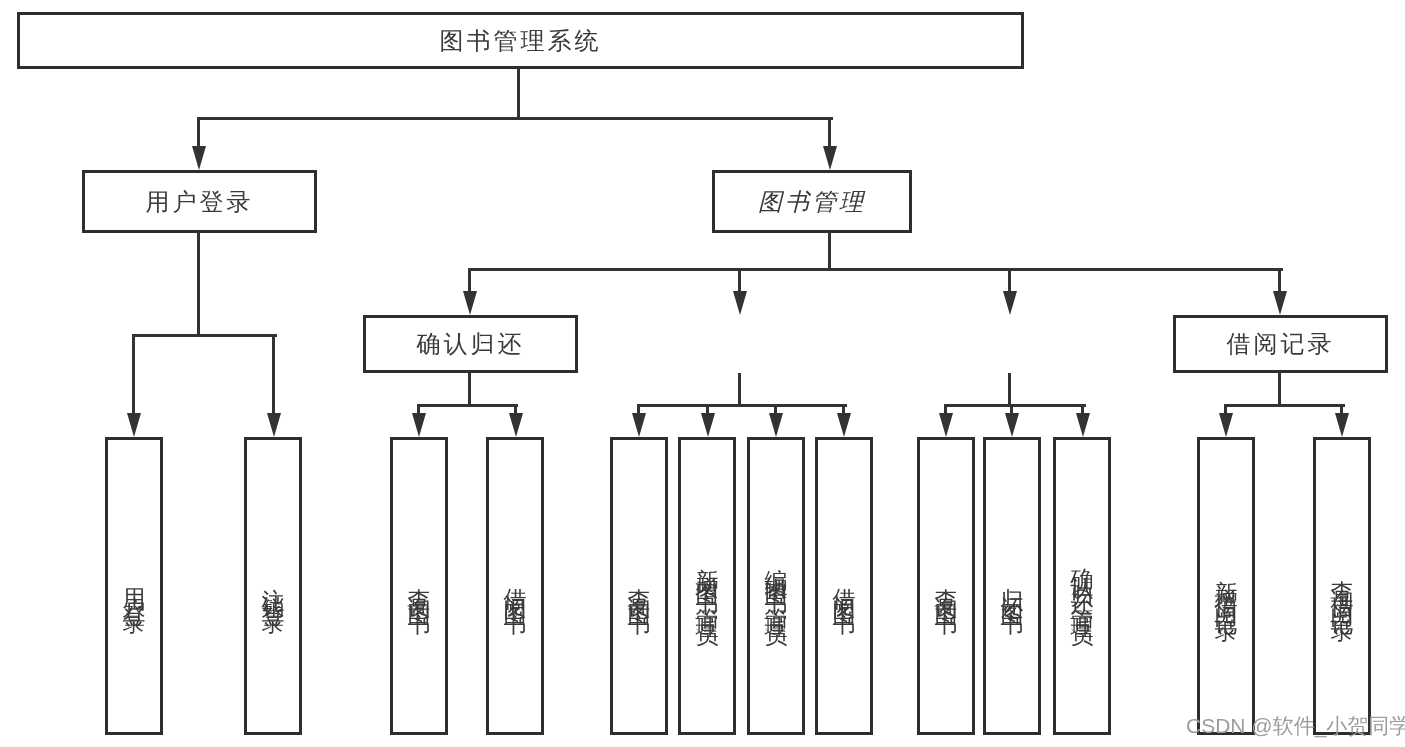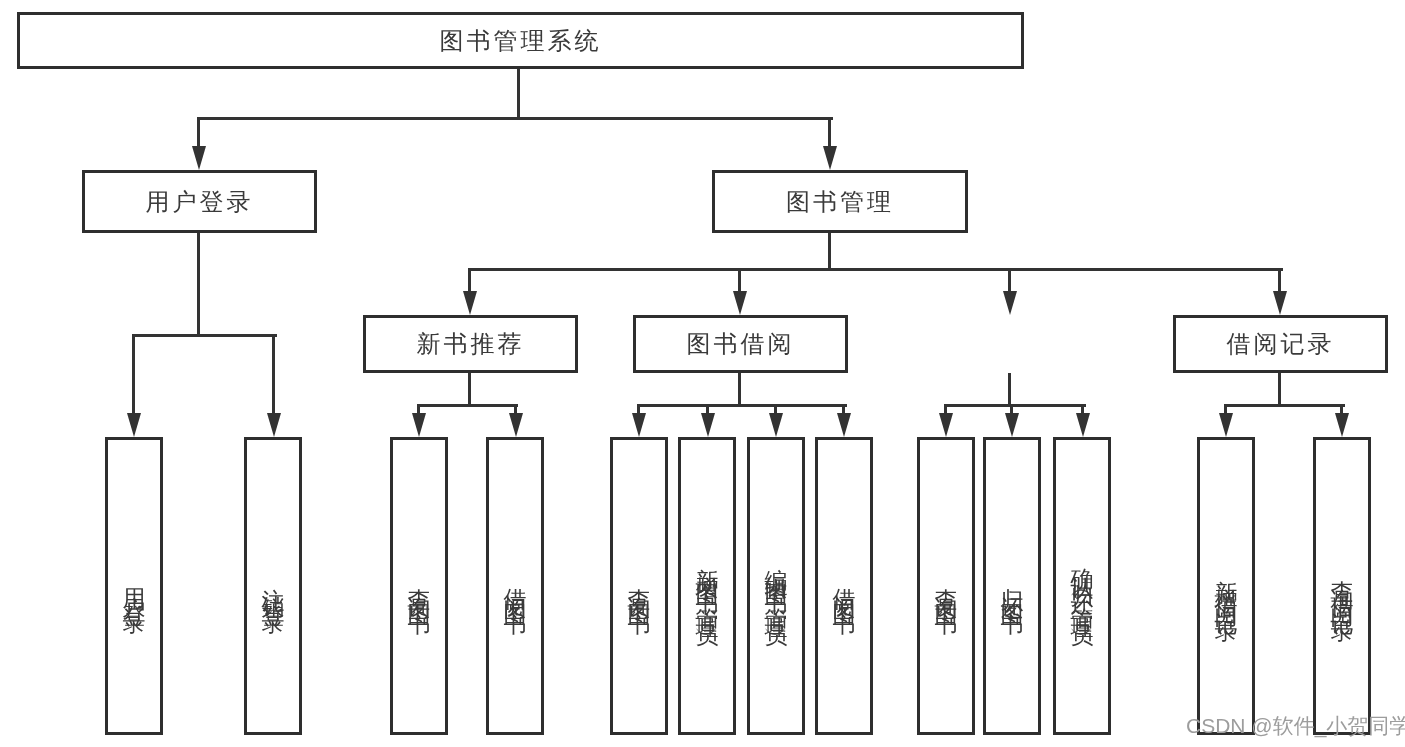--- a/index.html
+++ b/index.html
@@ -66,21 +66,21 @@
   <div class="vline" style="left:517px; top:69px; height:51px;"></div>
   <div class="hline" style="left:197px; top:117px; width:636px;"></div>
   <div class="vline" style="left:197px; top:117px; height:31px;"></div>
   <div class="arrowhead" style="left:192px; top:146px;"></div>
   <div class="vline" style="left:828px; top:117px; height:31px;"></div>
   <div class="arrowhead" style="left:823px; top:146px;"></div>
 
   <div class="box h" style="left:82px; top:170px; width:235px; height:63px;">
     <span>用户登录</span>
   </div>
-  <div class="box h" style="left:712px; top:170px; width:256px; height:63px;">
+  <div class="box h" style="left:712px; top:170px; width:200px; height:63px;font-style:italic;">
     <span>图书管理</span>
   </div>
 
   <div class="vline" style="left:197px; top:233px; height:104px;"></div>
   <div class="hline" style="left:132px; top:334px; width:145px;"></div>
   <div class="vline" style="left:132px; top:334px; height:81px;"></div>
   <div class="arrowhead" style="left:127px; top:413px;"></div>
   <div class="vline" style="left:272px; top:334px; height:81px;"></div>
   <div class="arrowhead" style="left:267px; top:413px;"></div>
 
@@ -89,24 +89,21 @@
   <div class="vline" style="left:468px; top:268px; height:25px;"></div>
   <div class="arrowhead" style="left:463px; top:291px;"></div>
   <div class="vline" style="left:738px; top:268px; height:25px;"></div>
   <div class="arrowhead" style="left:733px; top:291px;"></div>
   <div class="vline" style="left:1008px; top:268px; height:25px;"></div>
   <div class="arrowhead" style="left:1003px; top:291px;"></div>
   <div class="vline" style="left:1278px; top:268px; height:25px;"></div>
   <div class="arrowhead" style="left:1273px; top:291px;"></div>
 
   <div class="box h" style="left:363px; top:315px; width:215px; height:58px;">
-    <span>新书推荐</span>
-  </div>
-  <div class="box h" style="left:633px; top:315px; width:215px; height:58px;">
-    <span>图书借阅</span>
+    <span>确认归还</span>
   </div>
   <div class="box h" style="left:1173px; top:315px; width:215px; height:58px;">
     <span>借阅记录</span>
   </div>
 
   <div class="vline" style="left:468px; top:373px; height:34px;"></div>
   <div class="hline" style="left:417px; top:404px; width:101px;"></div>
   <div class="vline" style="left:417px; top:404px; height:11px;"></div>
   <div class="arrowhead" style="left:412px; top:413px;"></div>
   <div class="vline" style="left:514px; top:404px; height:11px;"></div>

